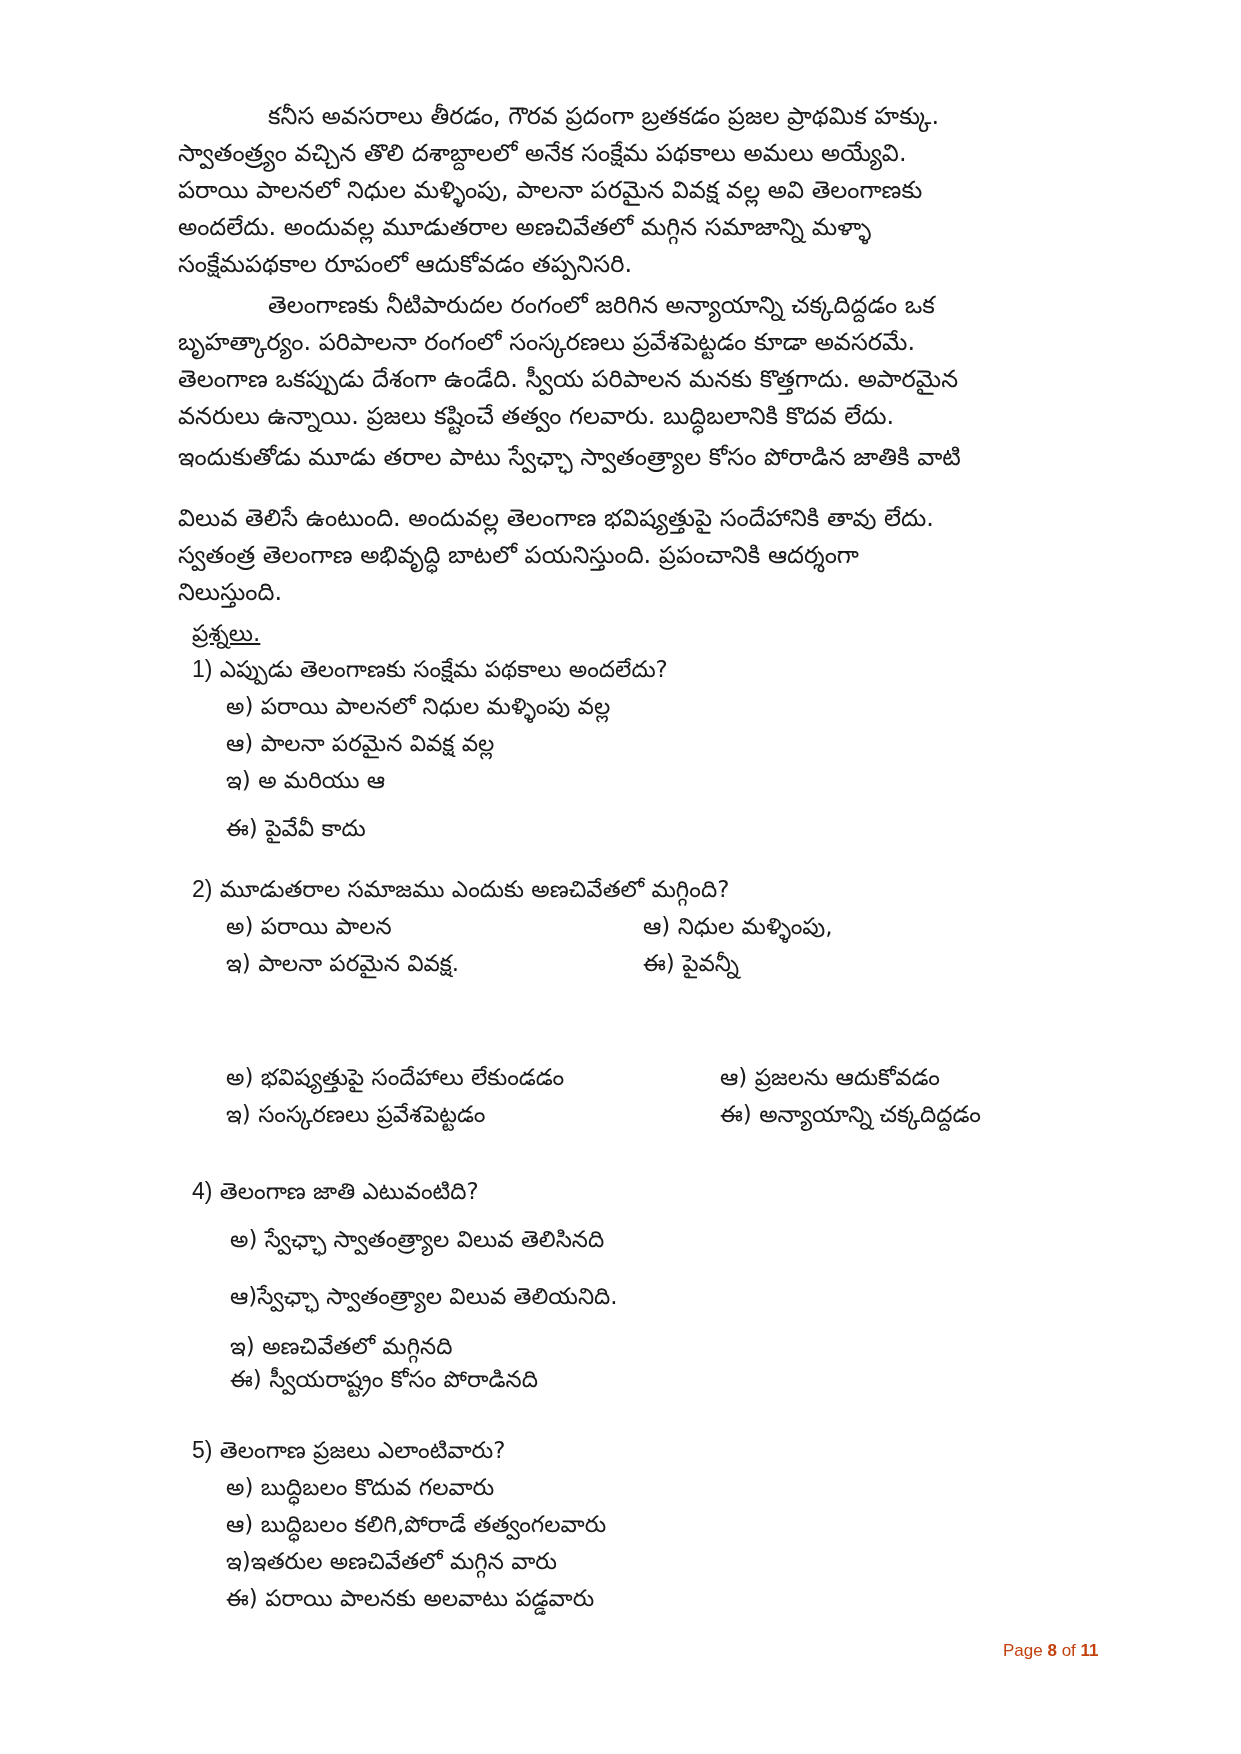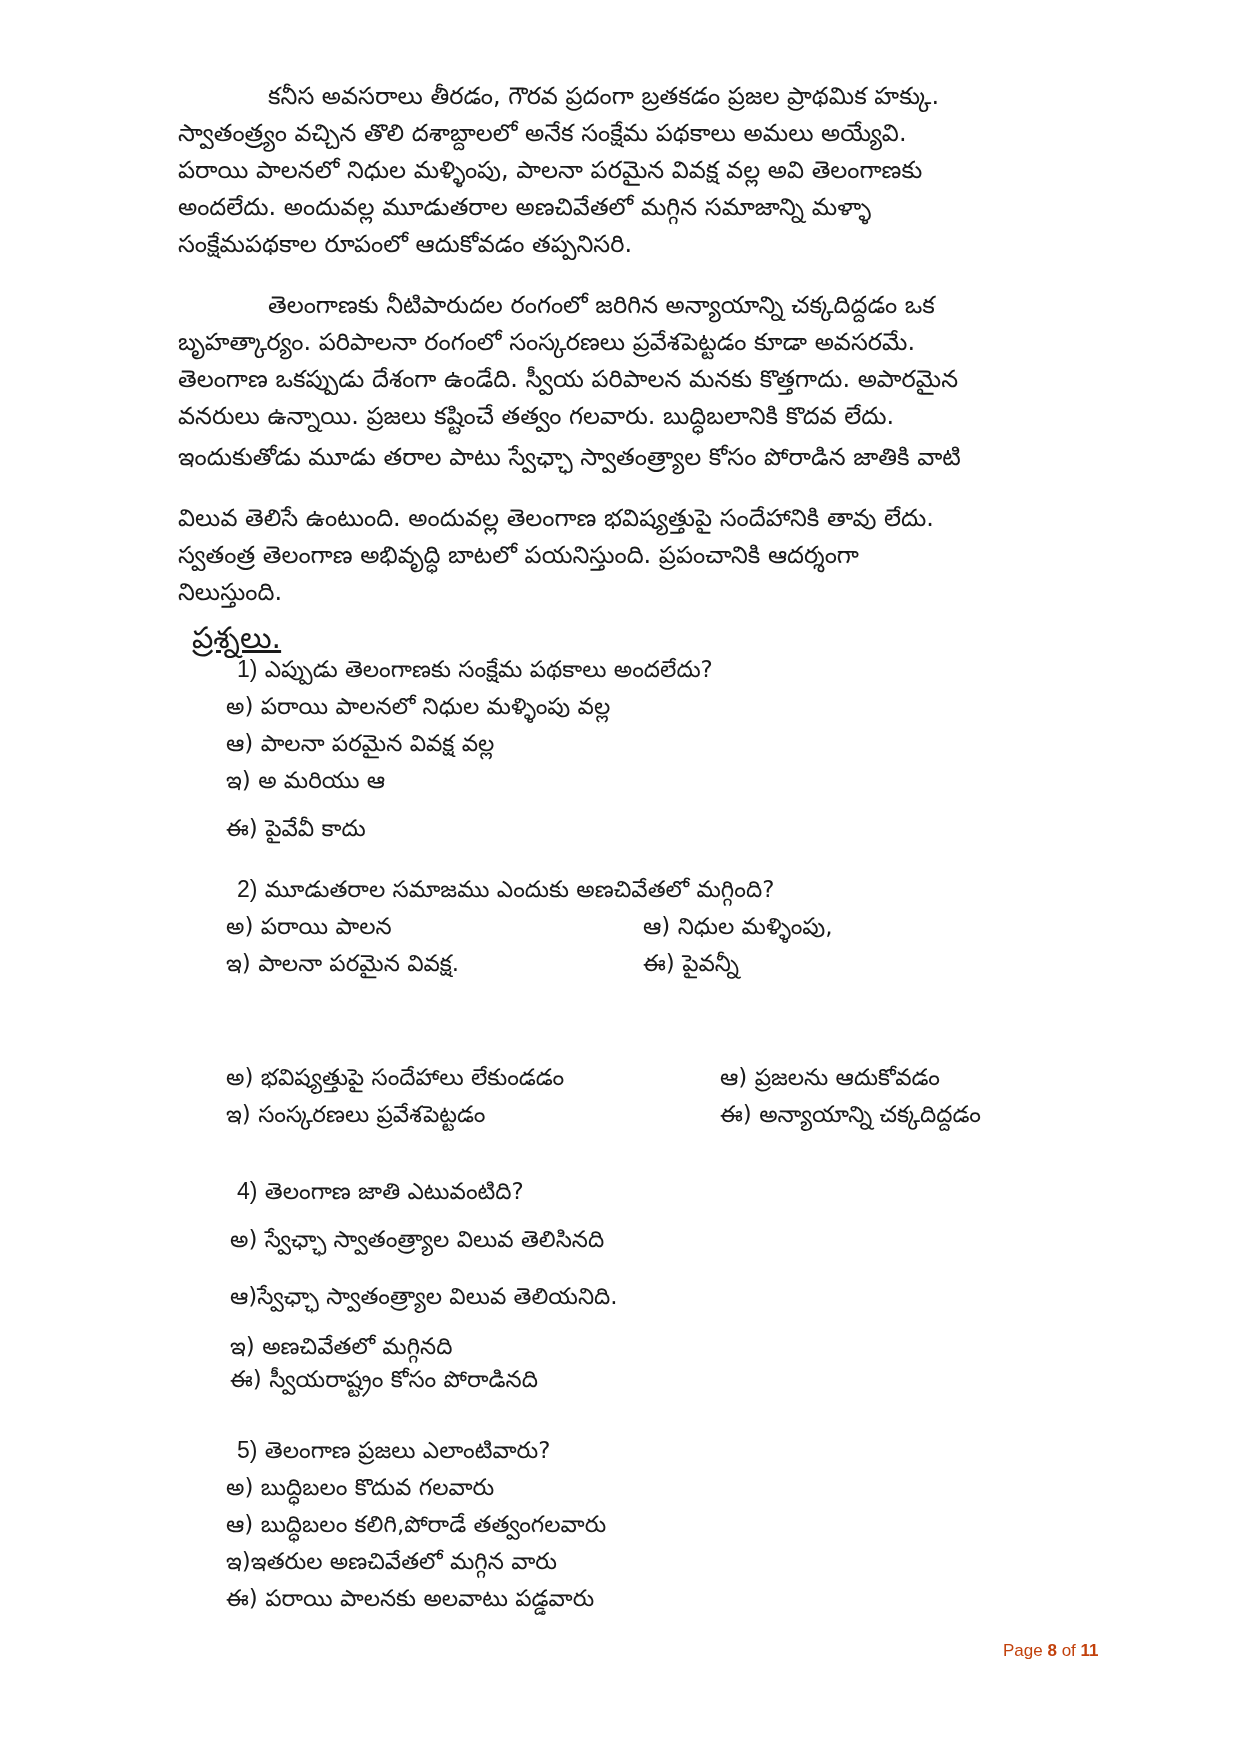--- a/index.html
+++ b/index.html
@@ -34,29 +34,28 @@
       display: block;
       white-space: nowrap;
       overflow: hidden;
       height: 37px;
     }
     .para .ln.indent { padding-left: 90px; }
     .heading {
       position: absolute;
       left: 192px;
       top: 620px;
-      font-size: 30px;
+      font-size: 23px;
       text-decoration: underline;
     }
     .q {
       position: absolute;
       left: 192px;
       font-size: 23px;
       white-space: nowrap;
-      margin-left: 45px;
     }
     .q .num { font-family: "Liberation Sans", sans-serif; }
     .opt {
       position: absolute;
       font-size: 23px;
       white-space: nowrap;
     }
     .footer {
       position: absolute;
       left: 1003px;
@@ -65,21 +64,21 @@
       font-size: 17px;
       color: #c2410c;
     }
     .footer b { font-weight: bold; }
   </style>
 </head>
 <body>
 
 <div class="page">
 
-  <div class="para" style="top:78px;">
+  <div class="para" style="top:98px;">
     <span class="ln indent">కనీస అవసరాలు తీరడం, గౌరవ ప్రదంగా బ్రతకడం ప్రజల ప్రాథమిక హక్కు.</span>
     <span class="ln">స్వాతంత్ర్యం వచ్చిన తొలి దశాబ్దాలలో అనేక సంక్షేమ పథకాలు అమలు అయ్యేవి.</span>
     <span class="ln">పరాయి పాలనలో నిధుల మళ్ళింపు, పాలనా పరమైన వివక్ష వల్ల అవి తెలంగాణకు</span>
     <span class="ln">అందలేదు. అందువల్ల మూడుతరాల అణచివేతలో మగ్గిన సమాజాన్ని మళ్ళా</span>
     <span class="ln">సంక్షేమపథకాల రూపంలో ఆదుకోవడం తప్పనిసరి.</span>
   </div>
 
   <div class="para" style="top:287px;">
     <span class="ln indent">తెలంగాణకు నీటిపారుదల రంగంలో జరిగిన అన్యాయాన్ని చక్కదిద్దడం ఒక</span>
     <span class="ln">బృహత్కార్యం. పరిపాలనా రంగంలో సంస్కరణలు ప్రవేశపెట్టడం కూడా అవసరమే.</span>

